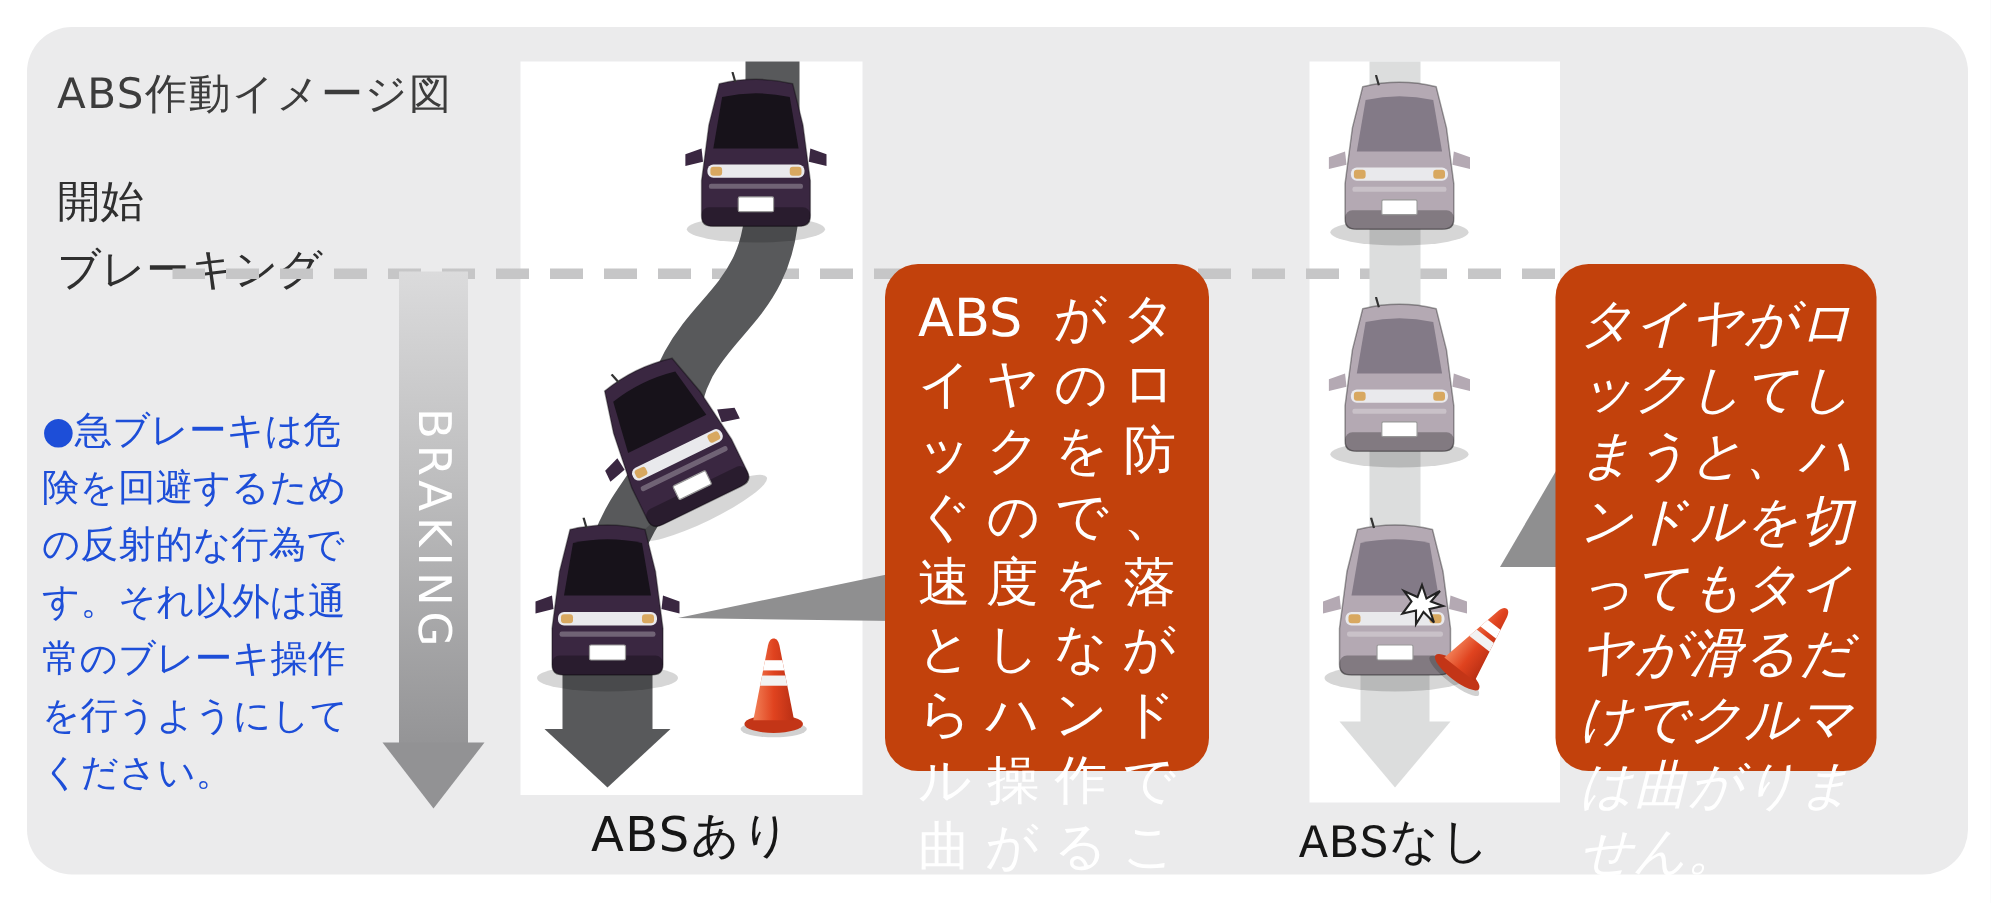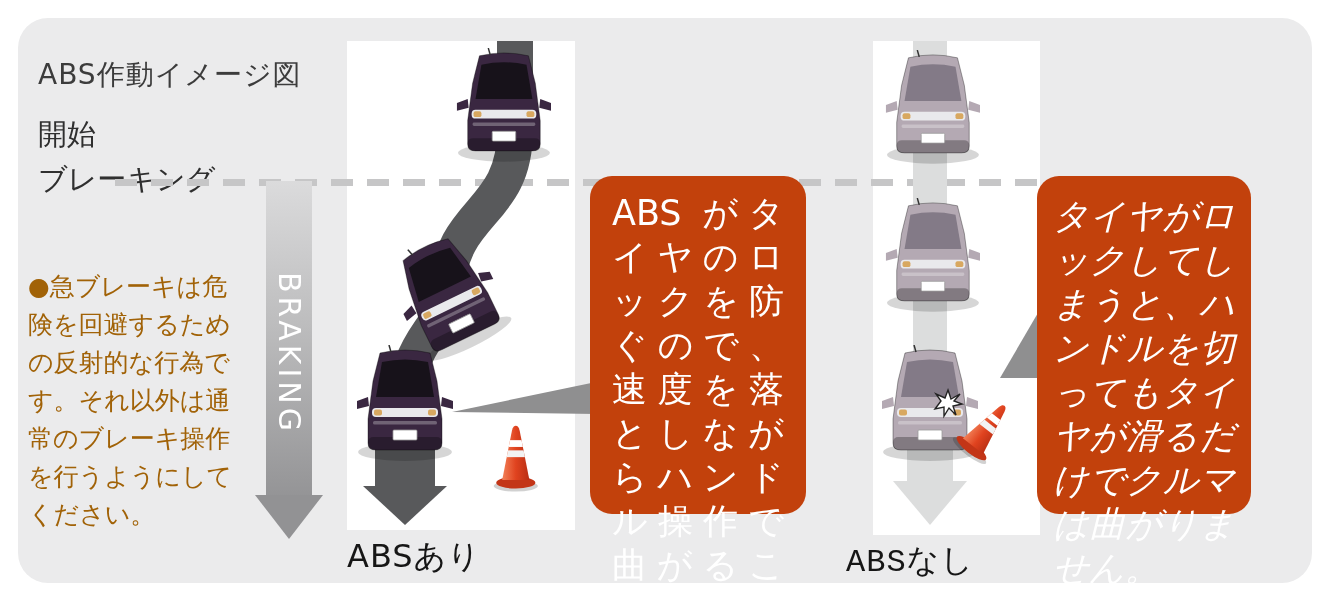--- a/index.html
+++ b/index.html
@@ -5,32 +5,32 @@
   html,body{margin:0;padding:0;background:#ffffff;}
   .stage{
     position:relative;width:1327px;height:602px;background:#ffffff;overflow:hidden;
     font-family:"DejaVu Sans","Liberation Sans",sans-serif;
   }
   .container{
     position:absolute;left:18px;top:18px;width:1294px;height:565px;
     background:#ebebec;border-radius:30px;
   }
   .title{
-    position:absolute;left:38px;top:56px;font-size:28px;color:#3c3c3c;letter-spacing:1px;
+    position:absolute;left:38px;top:44px;font-size:28px;color:#3c3c3c;letter-spacing:1px;
   }
   .brake-start{
     position:absolute;left:38px;top:112px;font-size:29px;line-height:45px;color:#2f2f2f;
   }
   .dash-line{
     position:absolute;left:115px;top:179px;width:922px;height:7px;
     background:repeating-linear-gradient(90deg,#c6c6c7 0 22px,transparent 22px 36px);
     z-index:2;
   }
   .note{
-    position:absolute;left:28px;top:268px;width:216px;font-size:25px;line-height:38px;color:#a16207;
+    position:absolute;left:28px;top:268px;width:216px;font-size:25px;line-height:38px;color:#1d4ed8;
     z-index:3;
   }
   .panel{position:absolute;background:#ffffff;z-index:1;}
   .panel-left{left:347px;top:41px;width:228px;height:489px;}
   .panel-right{left:873px;top:41px;width:167px;height:494px;}
   .art{position:absolute;left:0;top:0;width:1327px;height:602px;z-index:3;pointer-events:none;}
   .braking-shaft{
     position:absolute;left:266px;top:181px;width:46px;height:316px;
     background:linear-gradient(180deg,#dbdbdc 0%,#bdbdbe 45%,#949496 100%);
     display:flex;align-items:center;justify-content:center;z-index:3;
@@ -44,21 +44,21 @@
     border-top:44px solid #929294;
   }
   .bubble{
     position:absolute;top:176px;height:338px;background:#c2410c;border-radius:22px;
     color:#ffffff;font-size:35px;line-height:44px;text-align:justify;box-sizing:border-box;
     z-index:4;
   }
   .bubble-left{left:590px;width:216px;padding:15px 22px;}
   .bubble-right{left:1037px;width:214px;padding:18px 16px;font-style:italic;}
   .label{
-    position:absolute;font-size:32px;color:#161616;text-align:left;z-index:3;letter-spacing:1px;
+    position:absolute;font-size:32px;color:#161616;text-align:center;z-index:3;letter-spacing:1px;
   }
   .label-left{left:347px;top:535px;width:228px;}
   .label-right{left:846px;top:539px;width:168px;font-family:Liberation Mono, monospace;}
 </style>
 </head>
 <body>
 
 <div class="stage">
   <div class="container"></div>
 

